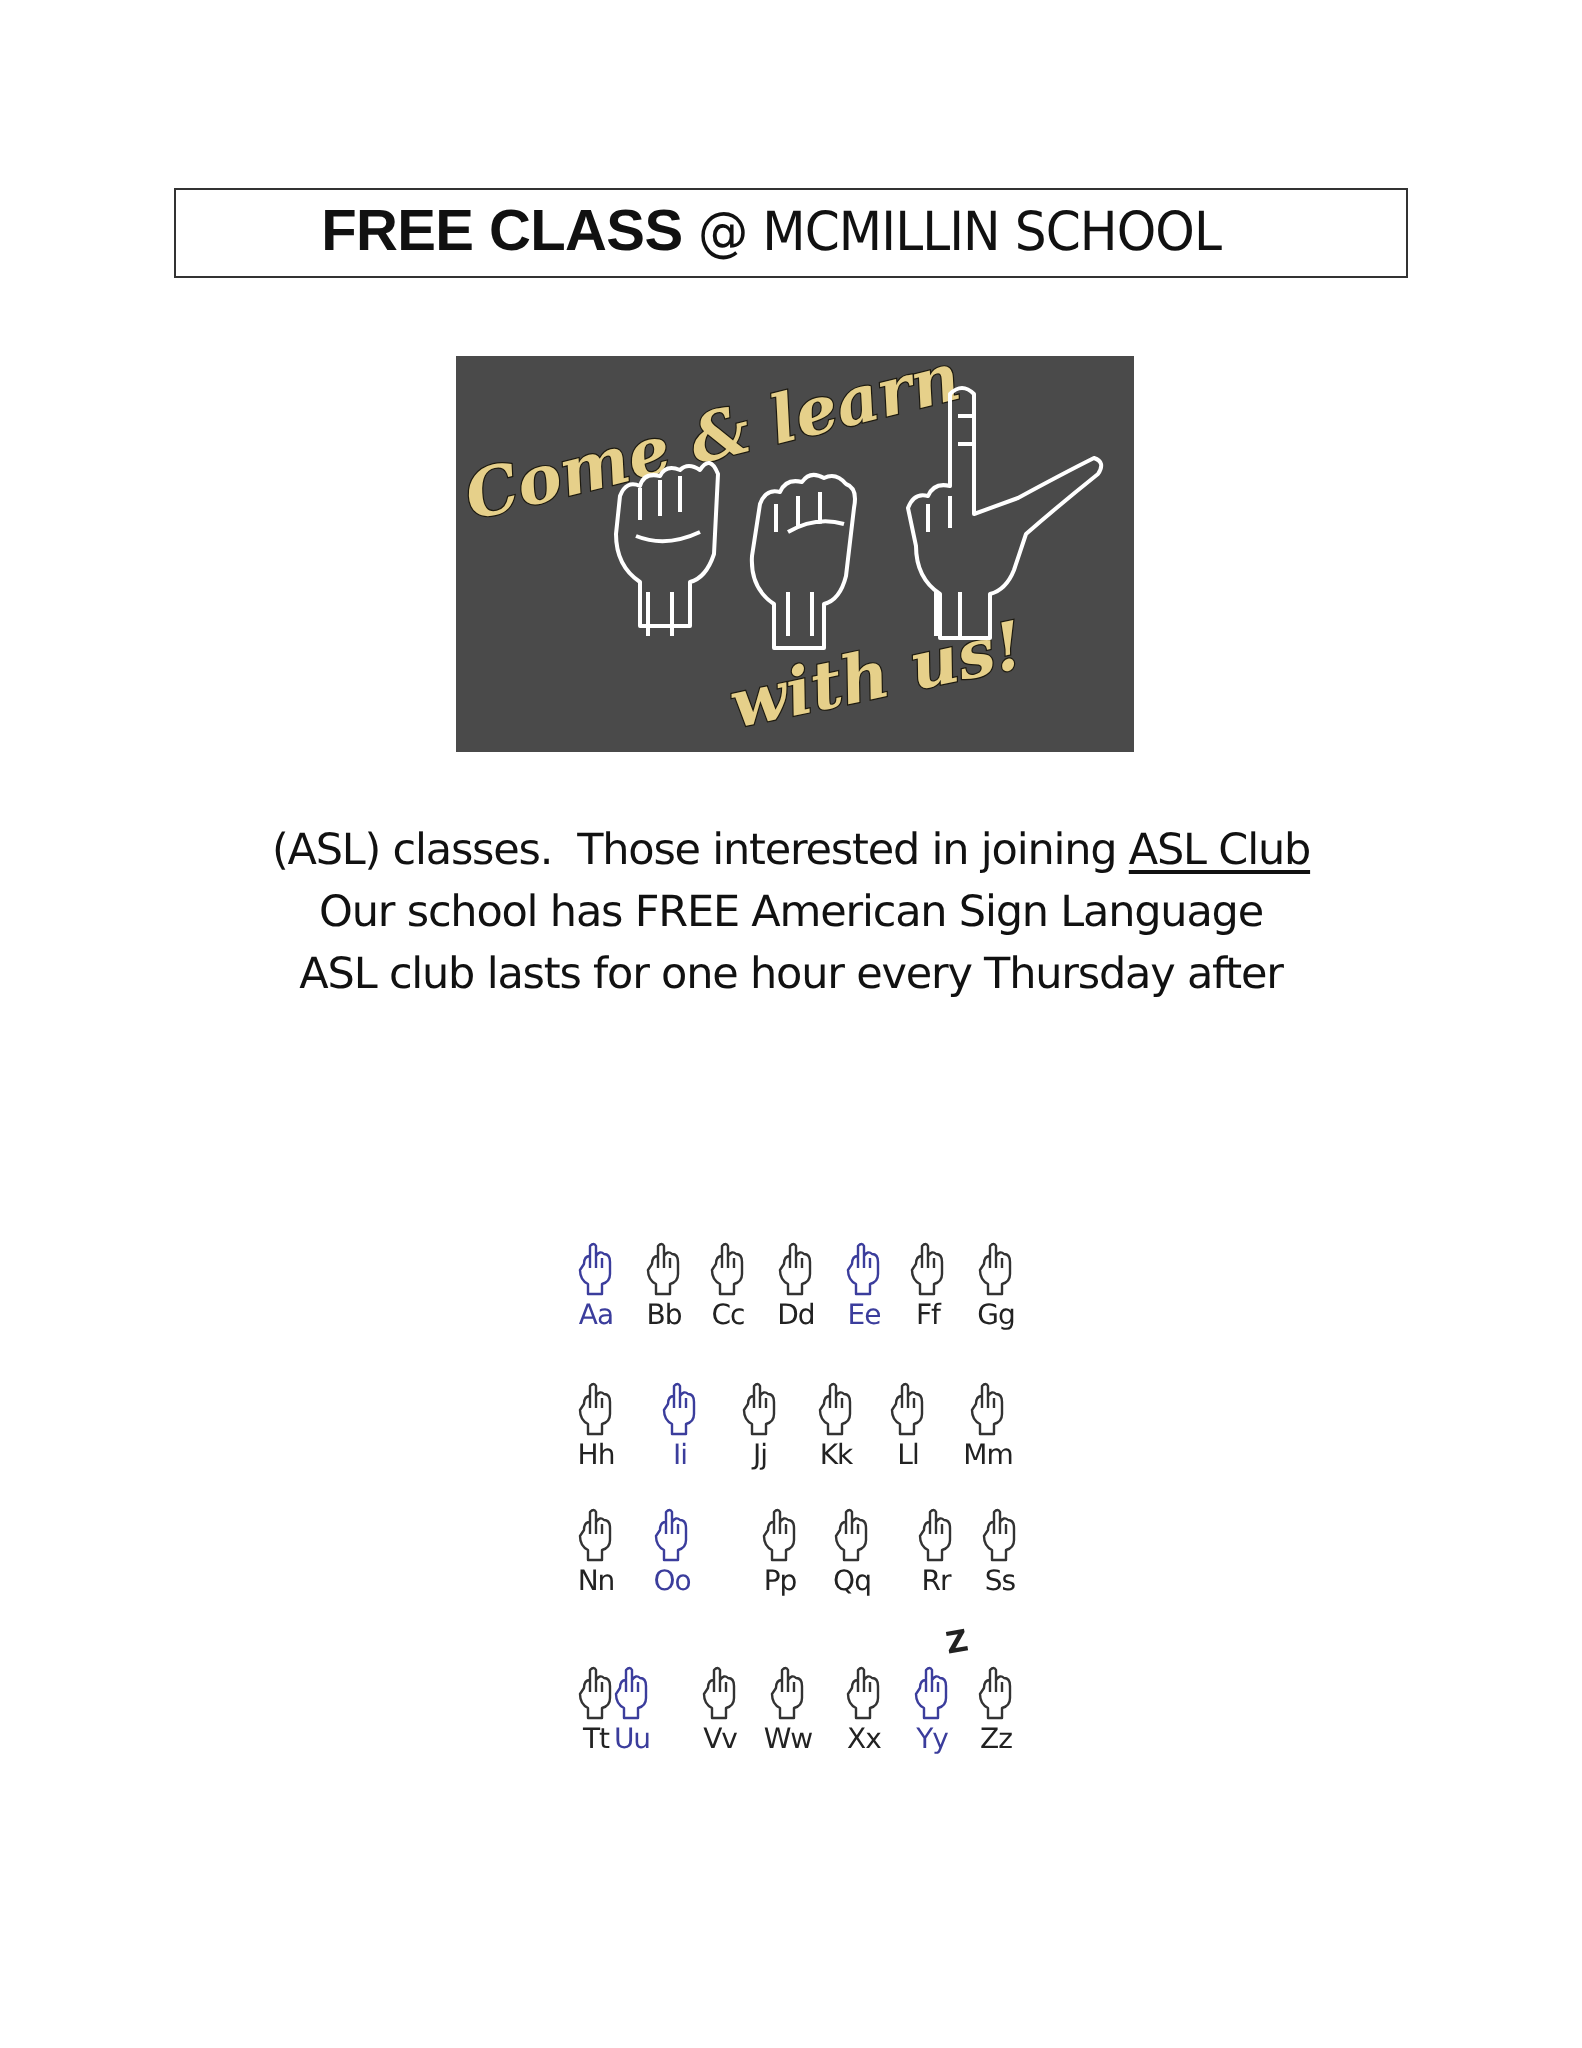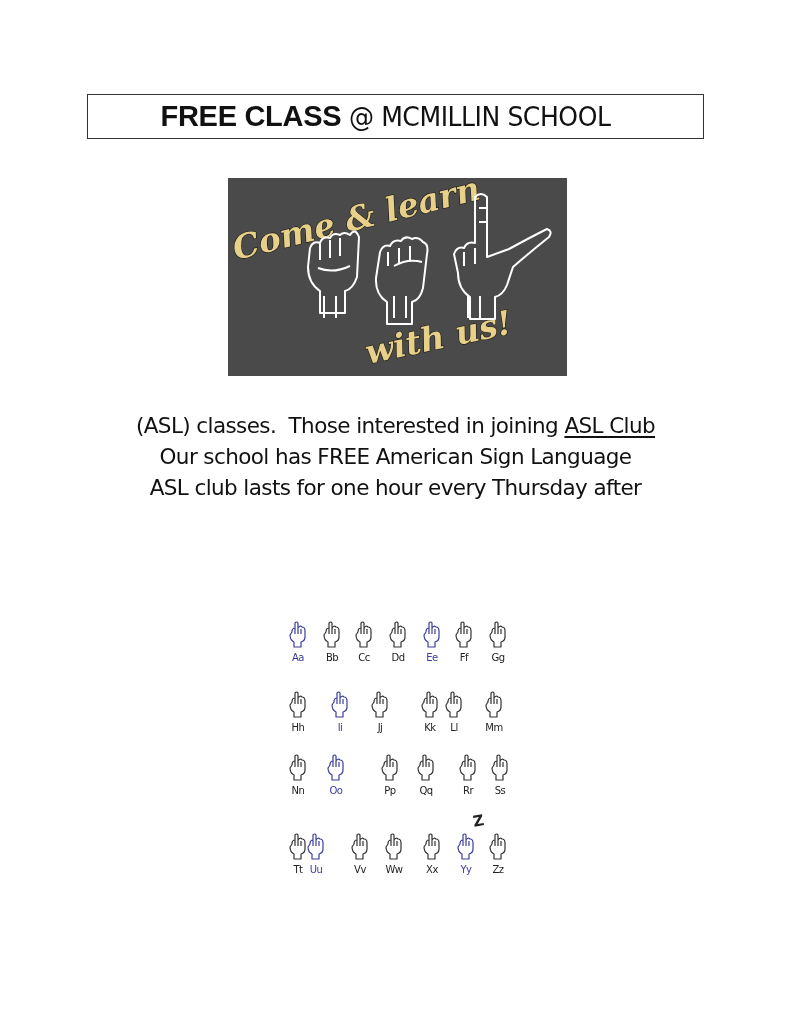--- a/index.html
+++ b/index.html
@@ -35,21 +35,21 @@
 
   .alphabet {
     position: absolute; left: 282px; top: 620px; width: 236px; height: 280px;
   }
   .row { position: absolute; left: 0; width: 236px; }
   .cell { position: absolute; text-align: center; }
   .hand {
     display: block; margin: 0 auto; width: 20px; height: 28px;
   }
   .letter {
-    display: block; font-family: "DejaVu Sans", sans-serif; font-size: 10px;
+    display: block; font-family: "DejaVu Sans", sans-serif; font-size: 14px;
     letter-spacing: -0.5px; color: #222; line-height: 16px; margin-top: 2px;
   }
   .letter.blue { color: #3b3d9c; }
 </style>
 </head>
 <body>
 
 <div class="title-box">
   <span class="title-bold">FREE CLASS</span>
   <span class="title-reg">@ MCMILLIN SCHOOL</span>
@@ -144,21 +144,21 @@
           <path d="M4 12 q0-4 3-4 l0-5 q2-2 3 0 l0 5 q2-3 4-1 q3 0 3 4 l0 6 q0 4 -4 5 l0 5 l-7 0 l0 -5 q-4 -2 -4 -7 z M7 8 l0 6 M10 8 l0 6 M13 9 l0 5" fill="none" stroke="#3b3d9c" stroke-width="1.2" stroke-linejoin="round"></path>
         </svg>
         <span class="letter blue">Ii</span>
       </div>
       <div class="cell" style="left: 82px; width: 32px;">
         <svg class="hand" viewBox="0 0 20 28">
           <path d="M4 12 q0-4 3-4 l0-5 q2-2 3 0 l0 5 q2-3 4-1 q3 0 3 4 l0 6 q0 4 -4 5 l0 5 l-7 0 l0 -5 q-4 -2 -4 -7 z M7 8 l0 6 M10 8 l0 6 M13 9 l0 5" fill="none" stroke="#333" stroke-width="1.2" stroke-linejoin="round"></path>
         </svg>
         <span class="letter">Jj</span>
       </div>
-      <div class="cell" style="left: 132px; width: 32px;">
+      <div class="cell" style="left: 120px; width: 32px;">
         <svg class="hand" viewBox="0 0 20 28">
           <path d="M4 12 q0-4 3-4 l0-5 q2-2 3 0 l0 5 q2-3 4-1 q3 0 3 4 l0 6 q0 4 -4 5 l0 5 l-7 0 l0 -5 q-4 -2 -4 -7 z M7 8 l0 6 M10 8 l0 6 M13 9 l0 5" fill="none" stroke="#333" stroke-width="1.2" stroke-linejoin="round"></path>
         </svg>
         <span class="letter">Kk</span>
       </div>
       <div class="cell" style="left: 156px; width: 32px;">
         <svg class="hand" viewBox="0 0 20 28">
           <path d="M4 12 q0-4 3-4 l0-5 q2-2 3 0 l0 5 q2-3 4-1 q3 0 3 4 l0 6 q0 4 -4 5 l0 5 l-7 0 l0 -5 q-4 -2 -4 -7 z M7 8 l0 6 M10 8 l0 6 M13 9 l0 5" fill="none" stroke="#333" stroke-width="1.2" stroke-linejoin="round"></path>
         </svg>
         <span class="letter">Ll</span>

